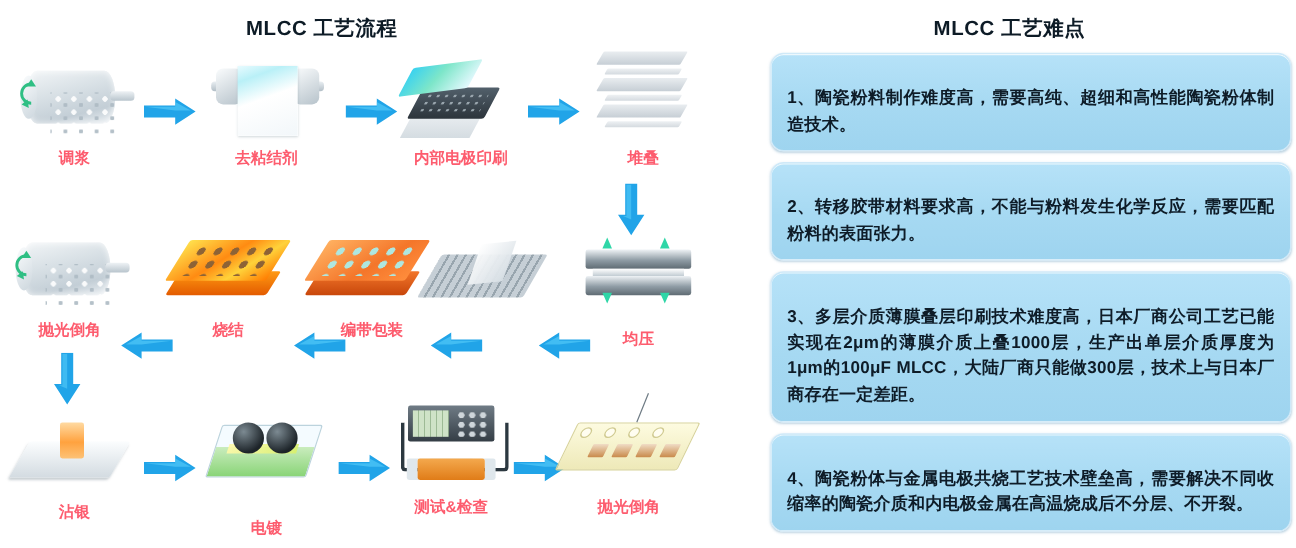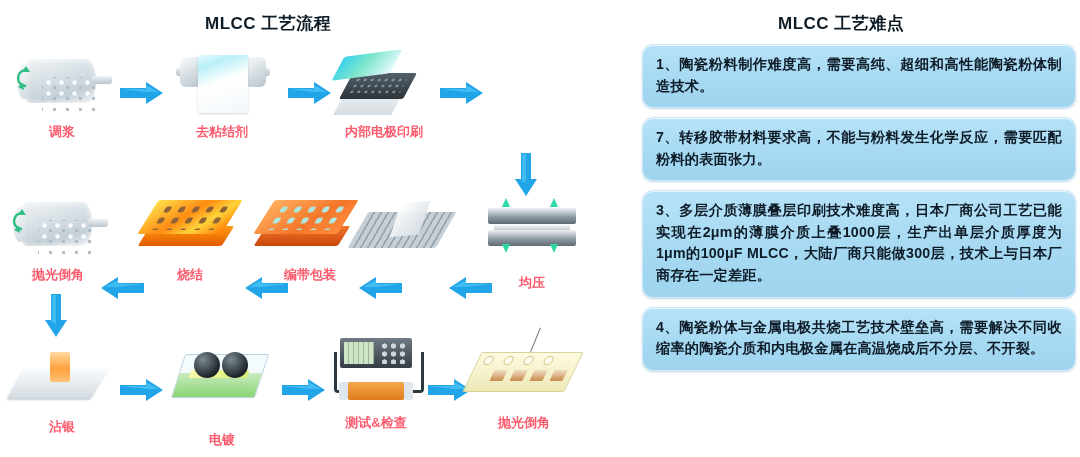--- a/index.html
+++ b/index.html
@@ -161,21 +161,21 @@
   .tape .probe{position:absolute;left:62px;top:-10px;width:28px;height:26px;
     border-left:1.5px solid #6d7a83;transform:rotate(22deg);}
 
   
   .issues{position:absolute;left:642px;top:44px;width:434px;}
   .issue-box{
     position:relative;box-sizing:border-box;
     background:linear-gradient(180deg,#b6e2f8 0%,#a6d9f2 55%,#9ed4ef 100%);
     border:1px solid #cfe9f8;border-radius:11px;
     box-shadow:0 1px 2px rgba(110,160,190,.45),inset 0 1px 0 rgba(255,255,255,.75);
-    padding:9px 13px 10px 13px;margin-bottom:9px;
+    padding:27px 13px 10px 13px;margin-bottom:9px;
   }
   .issue-text{
     margin:0;color:#0e1c28;font-weight:bold;font-size:14.2px;line-height:1.52;
     text-align:justify;letter-spacing:.2px;
   }
 </style>
 </head>
 <body>
 
 <div class="page">
@@ -233,20 +233,33 @@
           </div>
         </div>
         <div class="caption">内部电极印刷</div>
       </div>
 
       <svg class="arrow-r" style="left:440px;top:36px" viewBox="0 0 44 24">
         <path d="M0 7 H26 V1 L43 12 L26 23 V17 H0 Z" fill="#21a4e8"></path>
         <path d="M1 8 H26 V4 L39 11 H26 Z" fill="#5ed2fb" opacity=".55"></path>
       </svg>
 
+      <div class="cell" style="left:482px;top:-6px">
+        <div class="art">
+          <div class="stack">
+            <i style="top:0"></i>
+              <i class="thin" style="top:14px"></i>
+            <i style="top:22px"></i>
+              <i class="thin" style="top:36px"></i>
+            <i style="top:44px"></i>
+              <i class="thin" style="top:58px"></i>
+          </div>
+        </div>
+        <div class="caption" style="top:84px">堆叠</div>
+      </div>
 
       <svg class="arrow-d" style="left:514px;top:108px" viewBox="0 0 24 44">
         <path d="M7 0 H17 V26 H23 L12 43 L1 26 H7 Z" fill="#21a4e8"></path>
         <path d="M8 1 H12 V30 L5 27 H8 Z" fill="#5ed2fb" opacity=".5"></path>
       </svg>
     </div>
 
     <div class="row" id="row2">
 
       <div class="cell" style="left:4px;top:0">
@@ -405,21 +418,21 @@
         <div class="caption" style="top:82px">抛光倒角</div>
       </div>
     </div>
   </div>
 
   <div class="issues">
     <div class="issue-box">
       <p class="issue-text">1、陶瓷粉料制作难度高，需要高纯、超细和高性能陶瓷粉体制造技术。</p>
     </div>
     <div class="issue-box">
-      <p class="issue-text">7、转移胶带材料要求高，不能与粉料发生化学反应，需要匹配粉料的表面张力。</p>
+      <p class="issue-text">2、转移胶带材料要求高，不能与粉料发生化学反应，需要匹配粉料的表面张力。</p>
     </div>
     <div class="issue-box">
       <p class="issue-text">3、多层介质薄膜叠层印刷技术难度高，日本厂商公司工艺已能实现在2μm的薄膜介质上叠1000层，生产出单层介质厚度为1μm的100μF MLCC，大陆厂商只能做300层，技术上与日本厂商存在一定差距。</p>
     </div>
     <div class="issue-box">
       <p class="issue-text">4、陶瓷粉体与金属电极共烧工艺技术壁垒高，需要解决不同收缩率的陶瓷介质和内电极金属在高温烧成后不分层、不开裂。</p>
     </div>
   </div>
 
 </div>

